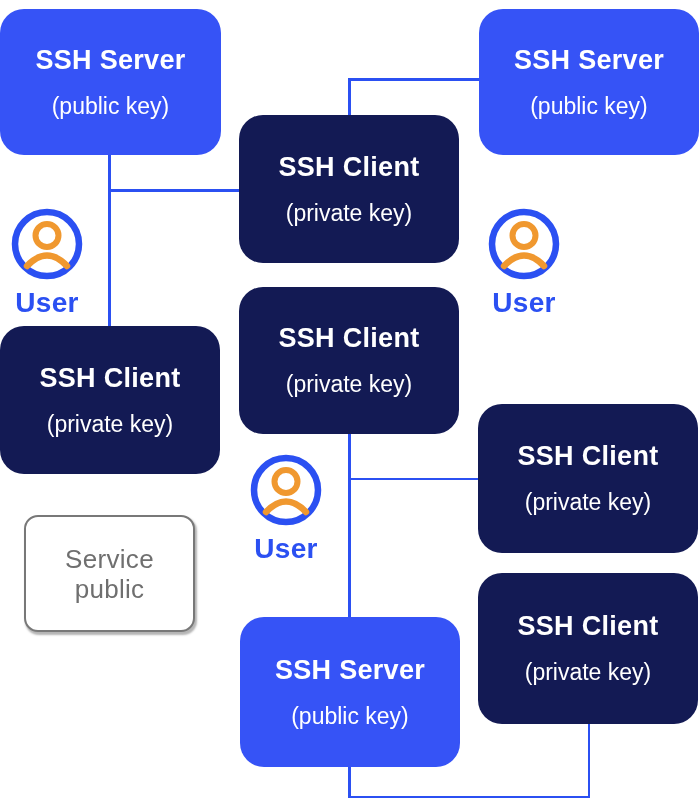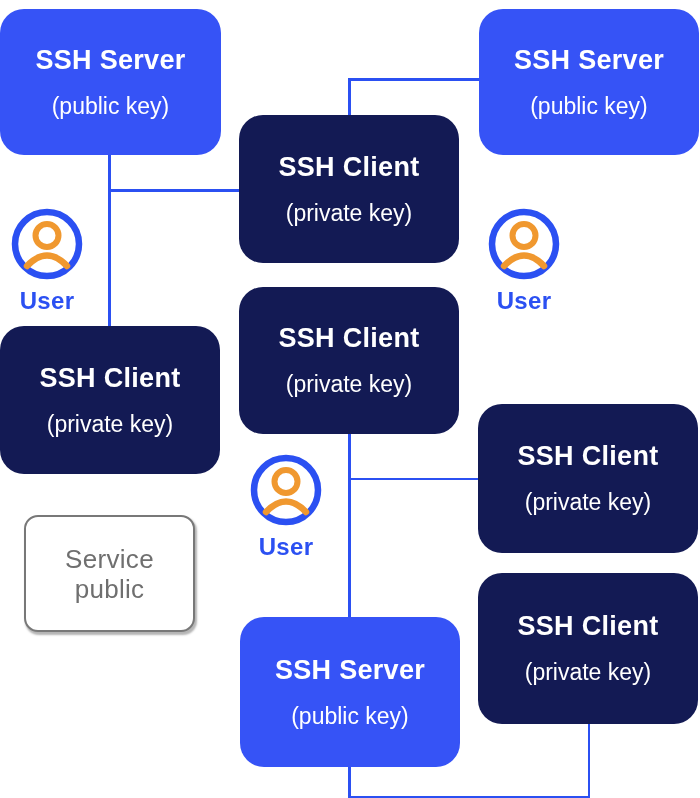--- a/index.html
+++ b/index.html
@@ -64,21 +64,21 @@
   }
   #b9{left:24px;top:509px;width:167px;height:113px;}
 
   
   .user{
     position:absolute;width:72px;
     display:flex;flex-direction:column;align-items:center;
   }
   .user .ulabel{
     margin-top:7px;
-    font-weight:700;font-size:24px;
+    font-weight:700;font-size:28px;
     color:var(--line-blue,#2B50F2);
     letter-spacing:.3px;
   }
   #u-left{left:11px;top:202px;}
   #u-right{left:488px;top:202px;}
   #u-center{left:250px;top:448px;}
 </style>
 </head>
 <body>
 

